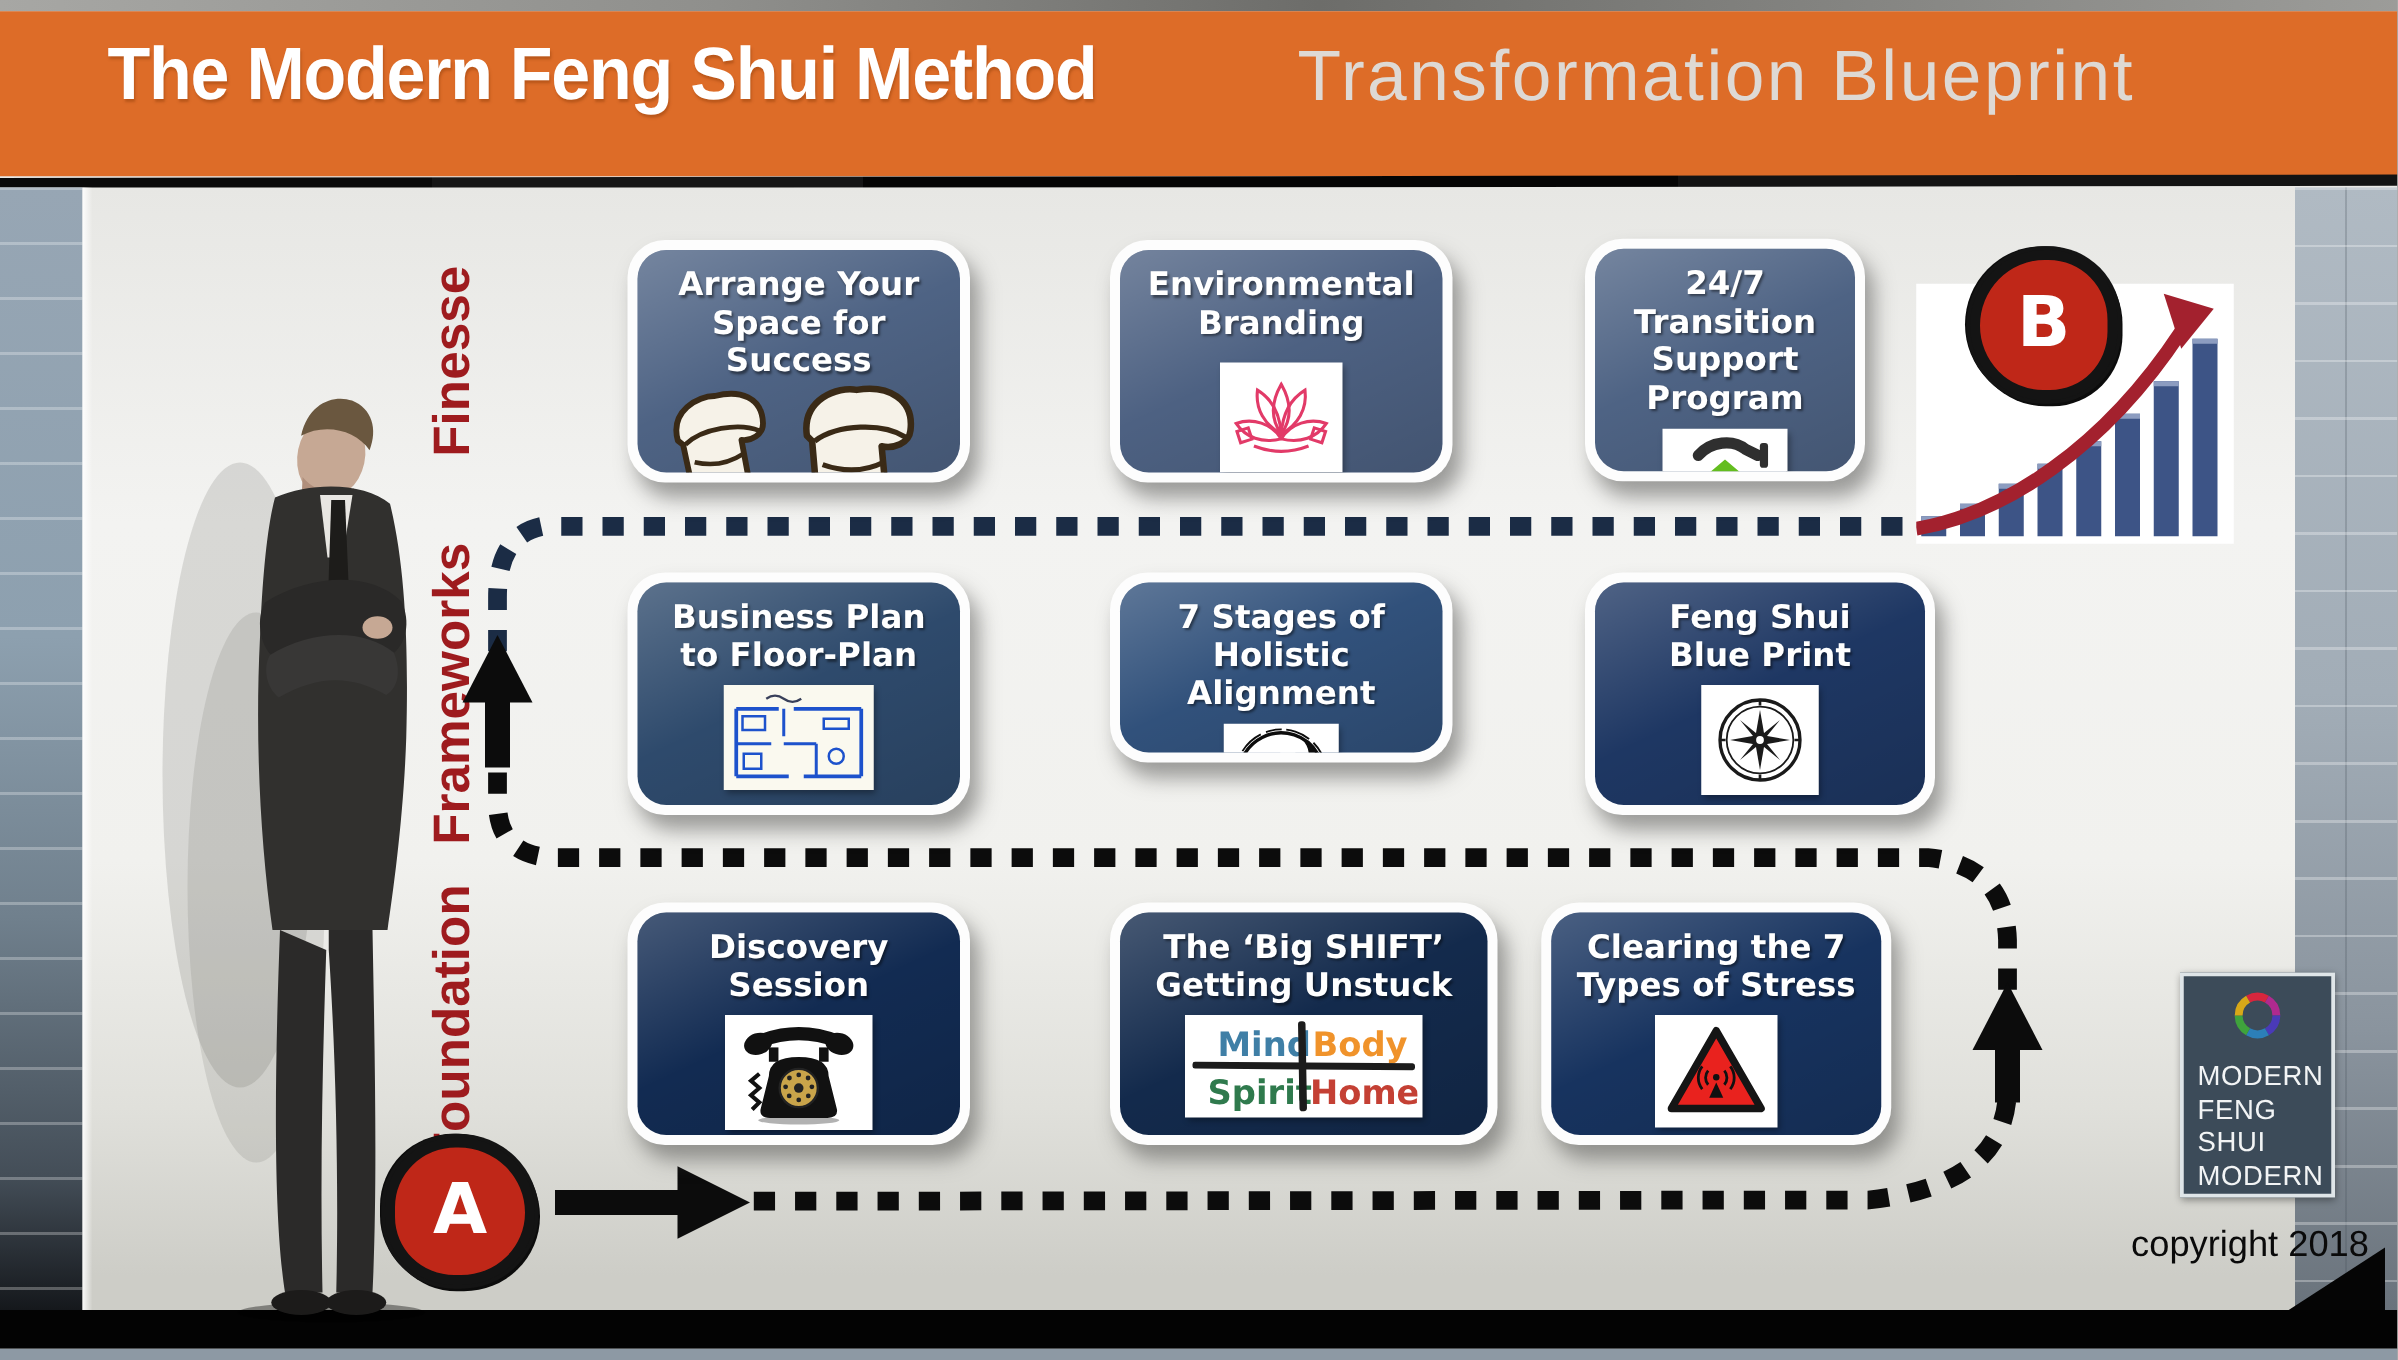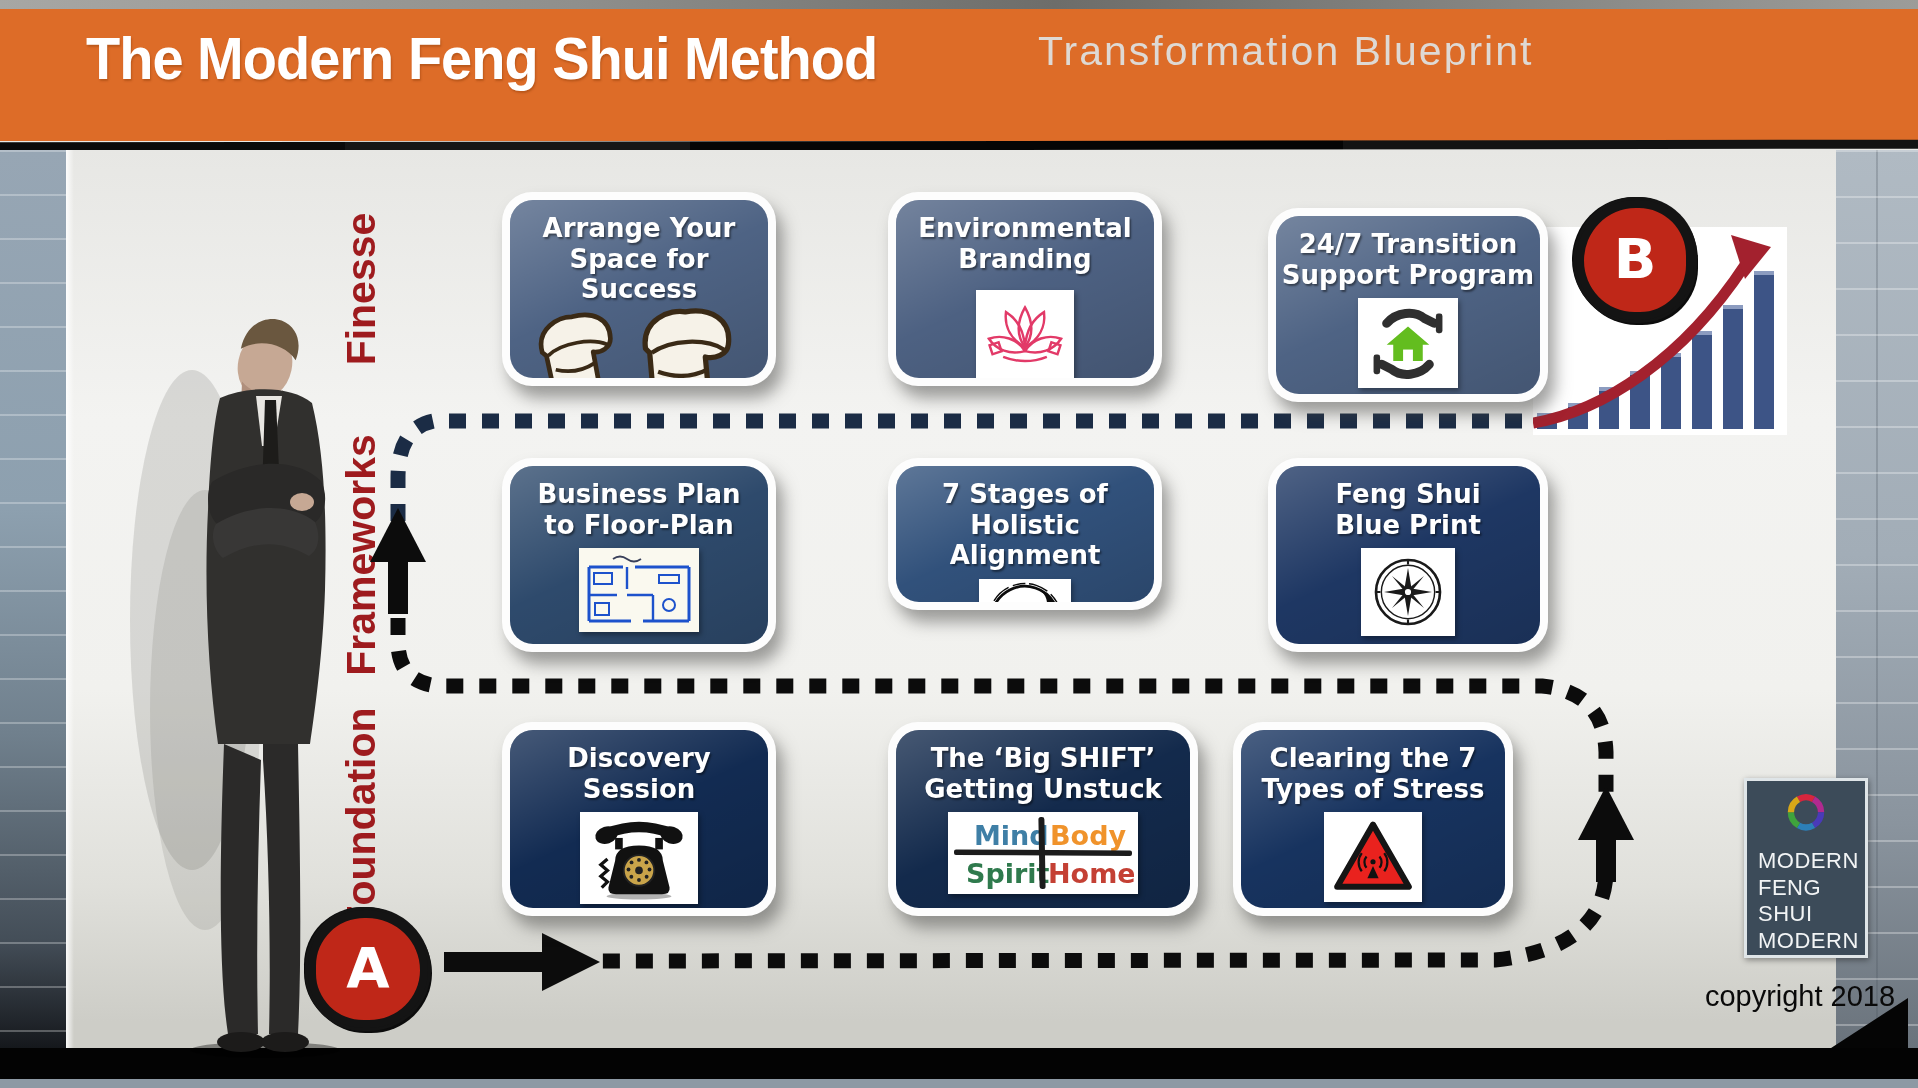--- a/index.html
+++ b/index.html
@@ -9,21 +9,21 @@
   
   .top-sliver{position:absolute;left:0;top:0;width:1918px;height:9px;
     background:linear-gradient(90deg,#a7a7a4,#8f8f8c 30%,#6d6d6a 55%,#9c9c99);}
   .header{position:absolute;left:0;top:9px;width:1918px;height:132px;}
   .header-scribble{position:absolute;left:0;top:141px;width:1918px;height:9px;
     background:linear-gradient(90deg,#0a0a0a 0 18%,#161616 18% 36%,#050505 36% 70%,#131313 70% 100%);
     transform:rotate(-0.08deg);}
   .header-title{position:absolute;left:86px;top:24px;font-size:56px;font-weight:800;
     letter-spacing:-1px;color:#fff;transform:scaleY(1.06);transform-origin:left top;
     text-shadow:1px 2px 2px rgba(120,50,0,.35);white-space:nowrap;}
-  .header-subtitle{position:absolute;left:1038px;top:28px;font-size:41px;font-weight:400;
+  .header-subtitle{position:absolute;left:1038px;top:28px;font-size:57px;font-weight:400;
     letter-spacing:2px;color:#ded9d4;white-space:nowrap;}
 
   
   .backdrop{position:absolute;left:0;top:150px;width:1918px;height:898px;
     background:linear-gradient(180deg,#e7e7e4 0%,#f3f3f1 30%,#f1f1ee 60%,#e0e0db 82%,#cdcdc7 97%);}
   .backdrop-edge-l{position:absolute;left:66px;top:150px;width:8px;height:898px;
     background:linear-gradient(90deg,rgba(255,255,255,.9),rgba(255,255,255,0));}
   .brick{position:absolute;top:150px;height:898px;}
   .brick.left{left:0;width:66px;
     background:
@@ -210,21 +210,21 @@
           <path d="M45,58 C29,62 15,57 7,45 C21,40 37,45 45,58 Z"></path>
           <path d="M45,58 C61,62 75,57 83,45 C69,40 53,45 45,58 Z"></path>
           <path d="M22,64 Q45,73 68,64"></path>
           <rect x="9" y="50" width="10" height="10" transform="rotate(-18 14 55)"></rect>
           <rect x="71" y="50" width="10" height="10" transform="rotate(18 76 55)"></rect>
         </svg>
       </div>
     </div>
   </div>
 
-  <div class="card" style="left:1268px;top:208px;width:280px;height:194px">
+  <div class="card" style="left:1268px;top:191px;width:224px;height:194px">
     <div class="card-inner" style="background: rgb(78, 99, 132);">
       <div class="card-title">24/7 Transition
 Support Program</div>
       <div class="icon-tile" style="width:100px;height:90px">
         <svg width="90" height="82" viewBox="0 0 100 100">
           <path d="M50,30 L76,52 L68,52 L68,72 L32,72 L32,52 L24,52 Z" fill="#63bd1f"></path>
           <rect x="44" y="58" width="12" height="14" fill="#fff"></rect>
           <path d="M24,26 C36,12 58,10 70,20 L82,26" fill="none" stroke="#2f2f2f" stroke-width="11" stroke-linecap="round"></path>
           <rect x="84" y="14" width="8" height="24" rx="3" fill="#2f2f2f"></rect>
           <path d="M76,76 C64,90 42,92 30,82 L18,76" fill="none" stroke="#2f2f2f" stroke-width="11" stroke-linecap="round"></path>

